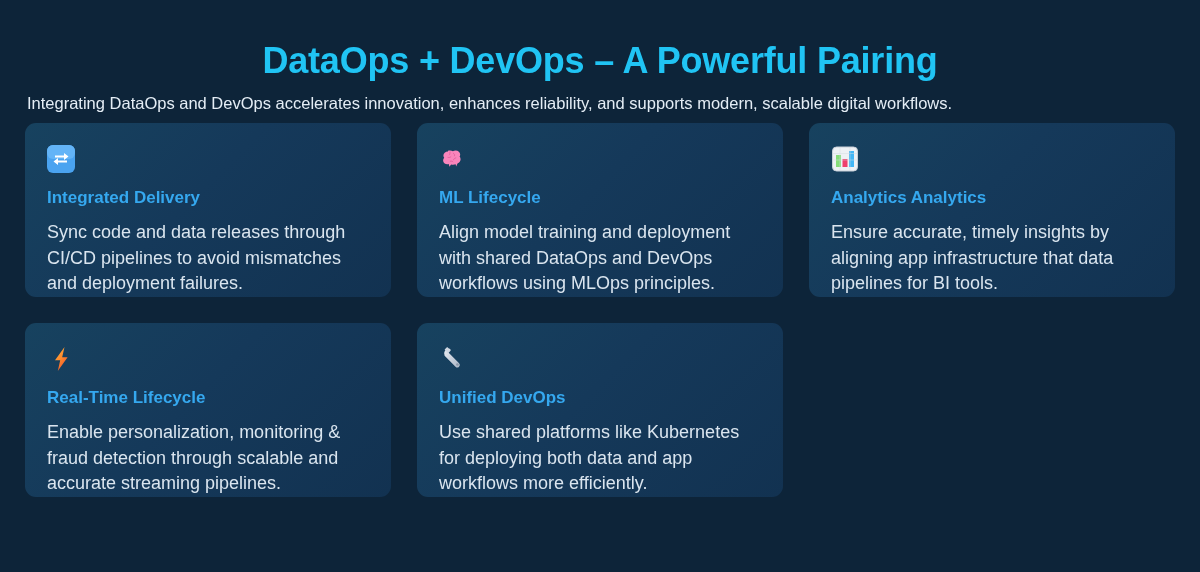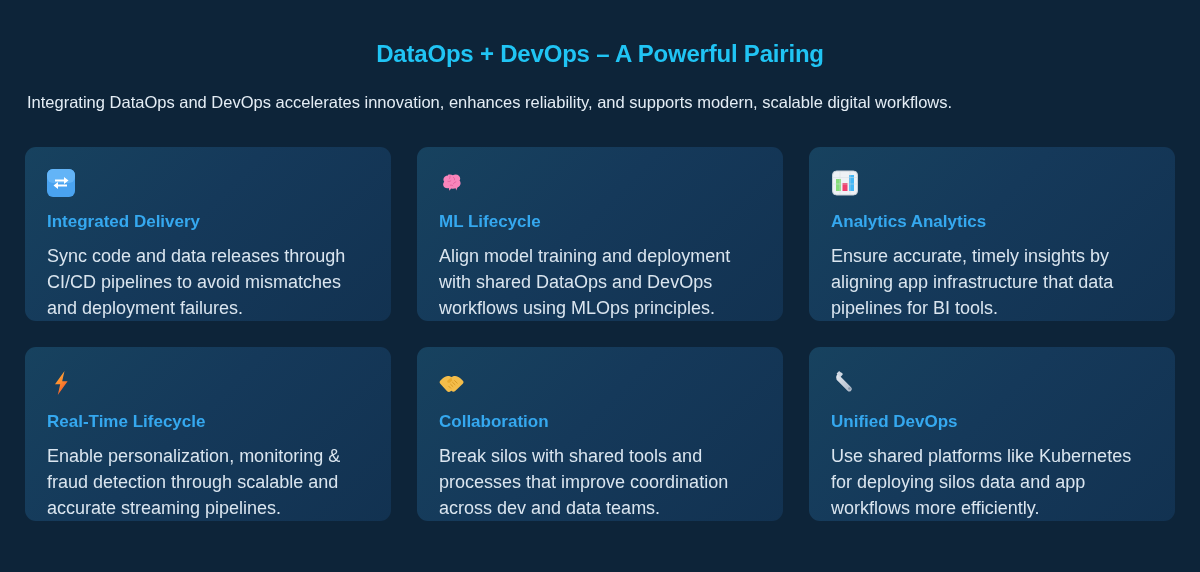--- a/index.html
+++ b/index.html
@@ -24,39 +24,39 @@
     position: relative;
   }
 
   
   .header {
     text-align: center;
     padding-top: 40px;
   }
 
   .page-title {
-    font-size: 24px;
+    font-size: 36px;
     font-weight: bold;
     color: #20c4f4;
     letter-spacing: -0.2px;
     line-height: 1.15;
   }
 
   .page-subtitle {
-    margin-top: 24px;
+    margin-top: 12px;
     text-align: left;
     font-size: 16.5px;
     color: #e4edf5;
     line-height: 1.3;
     padding-left: 2px;
   }
 
   
   .card-grid {
-    margin-top: 34px;
+    margin-top: 8px;
     display: grid;
     grid-template-columns: repeat(3, 1fr);
     grid-template-rows: repeat(2, 174px);
     column-gap: 26px;
     row-gap: 26px;
   }
 
   .card {
     background: linear-gradient(135deg, #17425f 0%, #15395a 45%, #123251 100%);
     border-radius: 11px;
@@ -152,45 +152,34 @@
               <stop offset="100%" stop-color="#f2542a"></stop>
             </linearGradient>
           </defs>
           <path d="M17.5 2 L8 15.2 H13.2 L10.8 26 L20.6 12.2 H15.2 Z" fill="url(#boltGrad)"></path>
         </svg>
       </span>
       <div class="card-title">Real-Time Lifecycle</div>
       <div class="card-desc">Enable personalization, monitoring &amp; fraud detection through scalable and accurate streaming pipelines.</div>
     </div>
 
-    <div class="card">
-      <span class="card-icon">
-        <svg class="icon-svg" width="28" height="28" viewBox="0 0 28 28">
-          <path d="M3.5 9.5c1.8-1.6 3.6-2.6 5.4-2.6 1.5 0 2.7.5 3.6 1.1.9-.6 2.1-1.1 3.6-1.1 1.9 0 3.7 1 5.5 2.6l2.3 2.2c.9.9.8 2.2-.1 3l-7.6 7.4c-1 1-2.6 1-3.6 0l-.4-.4-.5.5c-1 1-2.6 1-3.6 0L1.3 14.7c-.9-.8-.9-2.1-.1-3z" fill="#f4bd4a"></path>
-          <path d="M12.3 8.2c-1.3 1.2-2.7 2.3-3.5 3-.7.6-.7 1.6-.1 2.2.6.6 1.6.6 2.3 0l2.2-1.9" fill="#e8a92f"></path>
-          <path d="M13.6 13.4l2.4 2.3M11.6 15.3l2.3 2.2M9.7 17.2l2 2M15.6 11.6l2.6 2.5" stroke="#d79a25" stroke-width="1" fill="none" stroke-linecap="round"></path>
-        </svg>
-      </span>
-      <div class="card-title">Collaboration</div>
-      <div class="card-desc">Break silos with shared tools and processes that improve coordination across dev and data teams.</div>
-    </div>
 
     <div class="card">
       <span class="card-icon">
         <svg class="icon-svg" width="28" height="28" viewBox="0 0 28 28">
           <defs>
             <linearGradient id="wrenchGrad" x1="0" y1="0" x2="1" y2="1">
               <stop offset="0%" stop-color="#e8ecf2"></stop>
               <stop offset="100%" stop-color="#aab6c6"></stop>
             </linearGradient>
           </defs>
           <path d="M9.6 3.2 L12.3 5.9 L10.6 7.6 L7.9 4.9 C6.3 6 5.6 8.2 6.4 10.1 L17.3 21 c1 1 2.6 1 3.6 0 1-1 1-2.6 0-3.6 L10 6.5" fill="none"></path>
           <path d="M10.2 3.4a5.2 5.2 0 0 0-4.6 7.4l10.9 10.9a2.5 2.5 0 0 0 3.6-3.5L9.2 7.3l2.6-2.6z" fill="url(#wrenchGrad)"></path>
           <path d="M5.6 4.6 L9.2 8.2 L11.8 5.6 L8.2 2" fill="#cfd7e2"></path>
           <circle cx="18.4" cy="19.4" r="1.25" fill="#8b97a8"></circle>
         </svg>
       </span>
       <div class="card-title">Unified DevOps</div>
-      <div class="card-desc">Use shared platforms like Kubernetes for deploying silos data and app workflows more efficiently.</div>
+      <div class="card-desc">Use shared platforms like Kubernetes for deploying both data and app workflows more efficiently.</div>
     </div>
 
   </div>
 </div>
 
 </body></html>

